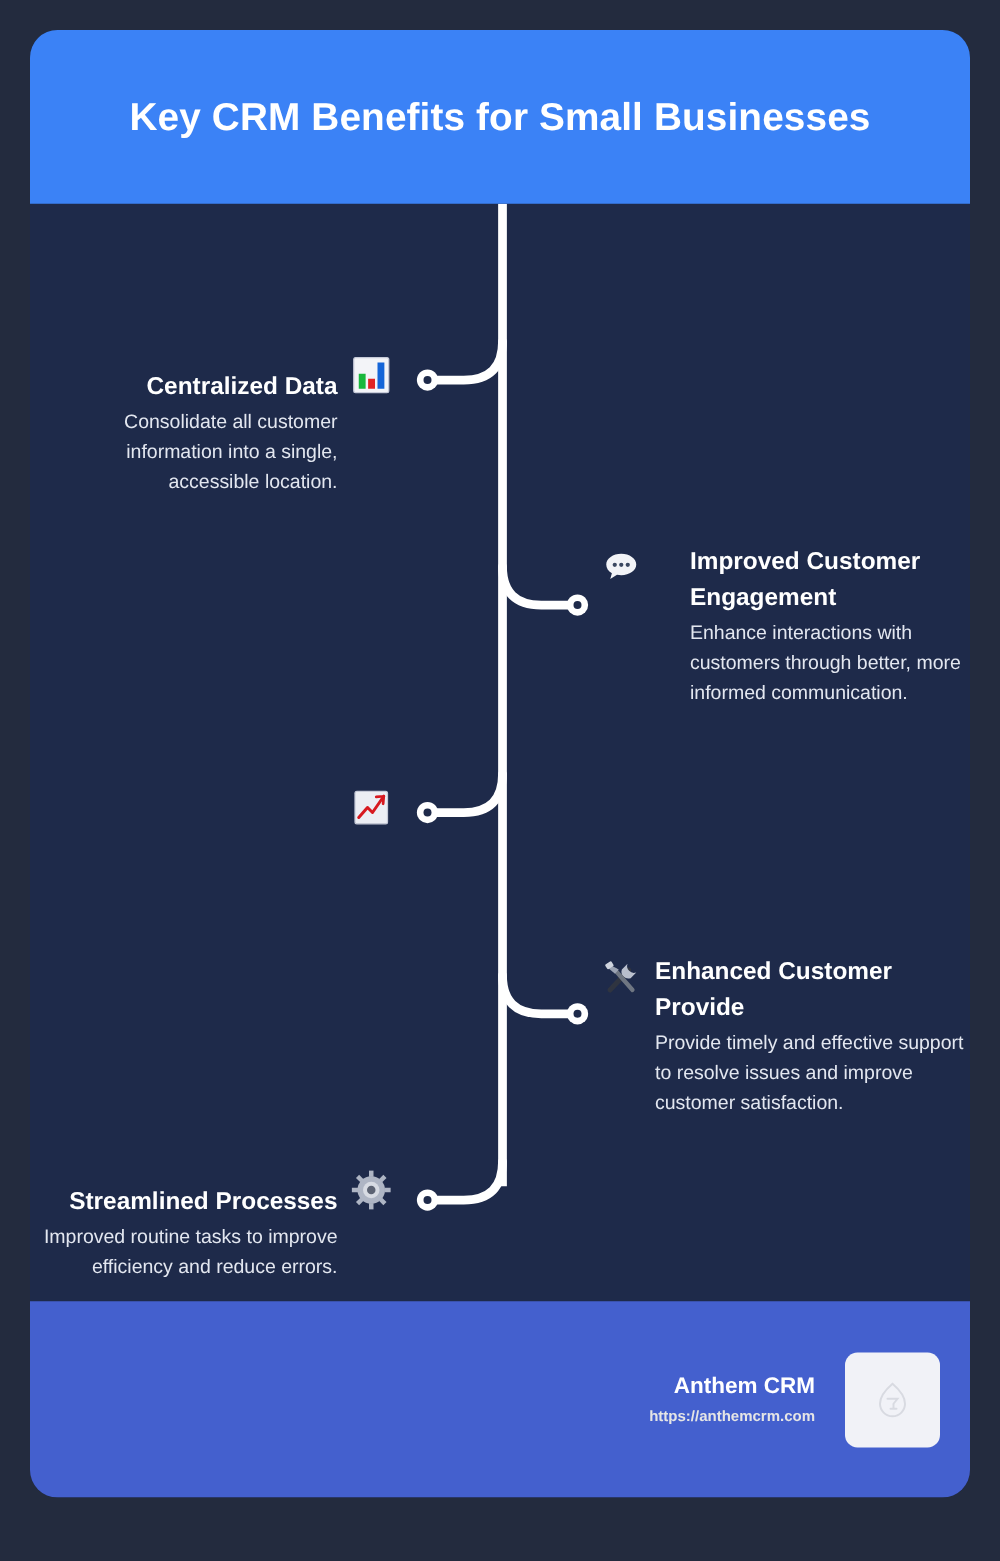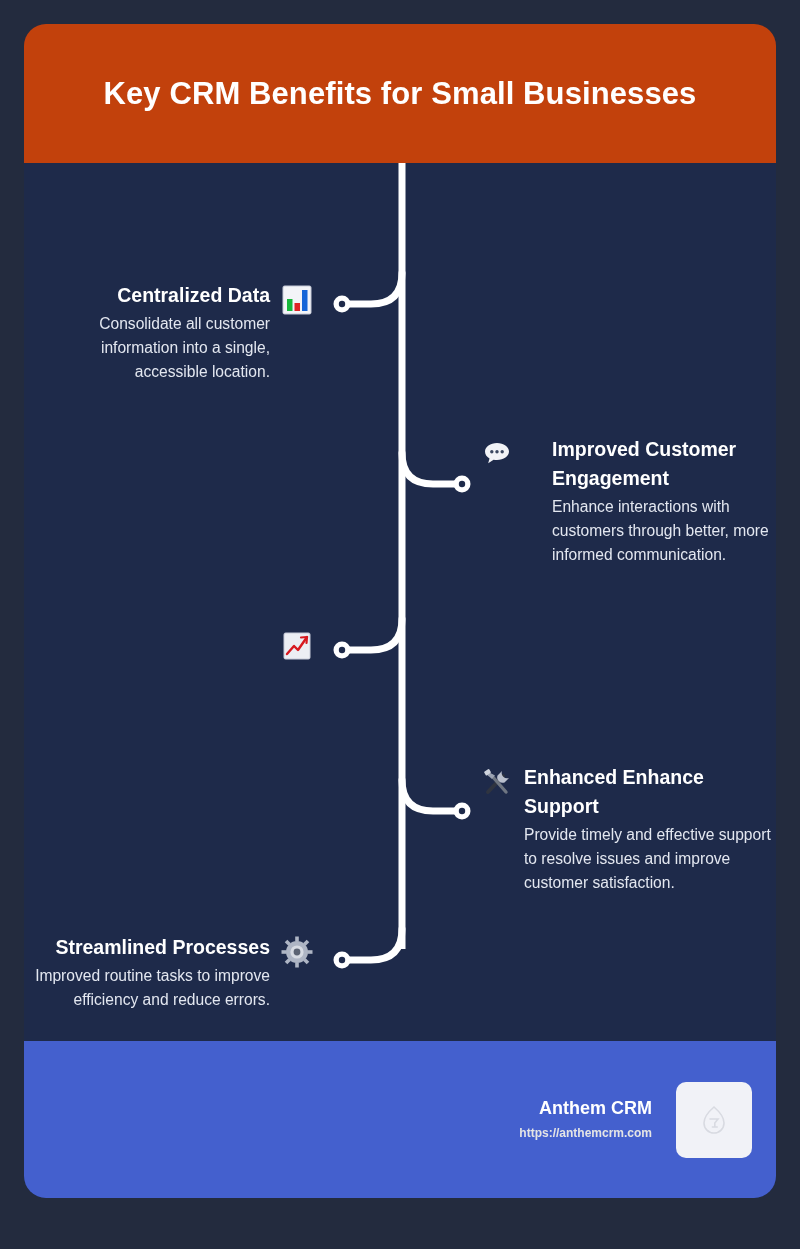--- a/index.html
+++ b/index.html
@@ -22,21 +22,21 @@
     border-radius: 22px;
     overflow: hidden;
   }
 
   
   .header {
     position: absolute;
     left: 0; top: 0;
     width: 752px;
     height: 139px;
-    background: #c2410c;
+    background: #3b82f6;
     display: flex;
     align-items: center;
     justify-content: center;
   }
   .header-title {
     color: #ffffff;
     font-size: 31px;
     font-weight: bold;
     letter-spacing: 0.1px;
     text-align: center;
@@ -69,21 +69,21 @@
     flex-direction: row;
     justify-content: flex-end;
     text-align: right;
   }
   .item.right {
     flex-direction: row;
     text-align: left;
   }
 
   .item-text { width: 262px; }
-  .item.left .item-text { padding-right: 6px; }
+  .item.left .item-text { padding-right: 6px; margin-top: 14px; }
   .item.right .item-text { padding-left: 6px; }
 
   .item-title {
     color: #ffffff;
     font-size: 19.5px;
     font-weight: bold;
     line-height: 29px;
   }
   .item-desc {
     color: #e3e7f0;
@@ -230,21 +230,21 @@
       <div class="item-icon">
         <svg class="ico-svg" viewBox="0 0 34 34">
           <path d="M8 27 L23 11" stroke="#2f3440" stroke-width="4" stroke-linecap="round"></path>
           <path d="M22 6 a5.5 5.5 0 0 0 7 7 l-4.5 4.5 a5.5 5.5 0 0 1-7-7z" fill="#b9bfcd"></path>
           <path d="M26 27 L12 11" stroke="#6f7682" stroke-width="3.4" stroke-linecap="round"></path>
           <path d="M7.5 6.5 L15 10.5 L12 14 L6 9 z" fill="#9aa2b2"></path>
           <rect x="4.5" y="5" width="6" height="4.5" rx="1" transform="rotate(-32 7.5 7.2)" fill="#cfd4de"></rect>
         </svg>
       </div>
       <div class="item-text">
-        <div class="item-title">Enhanced Enhance Support</div>
+        <div class="item-title">Enhanced Customer Provide</div>
         <div class="item-desc">Provide timely and effective support to resolve issues and improve customer satisfaction.</div>
       </div>
     </div>
 
     <div class="item left" style="left:0px; top:770px; width:290px;">
       <div class="item-text">
         <div class="item-title">Streamlined Processes</div>
         <div class="item-desc">Improved routine tasks to improve efficiency and reduce errors.</div>
       </div>
       <div class="item-icon">

